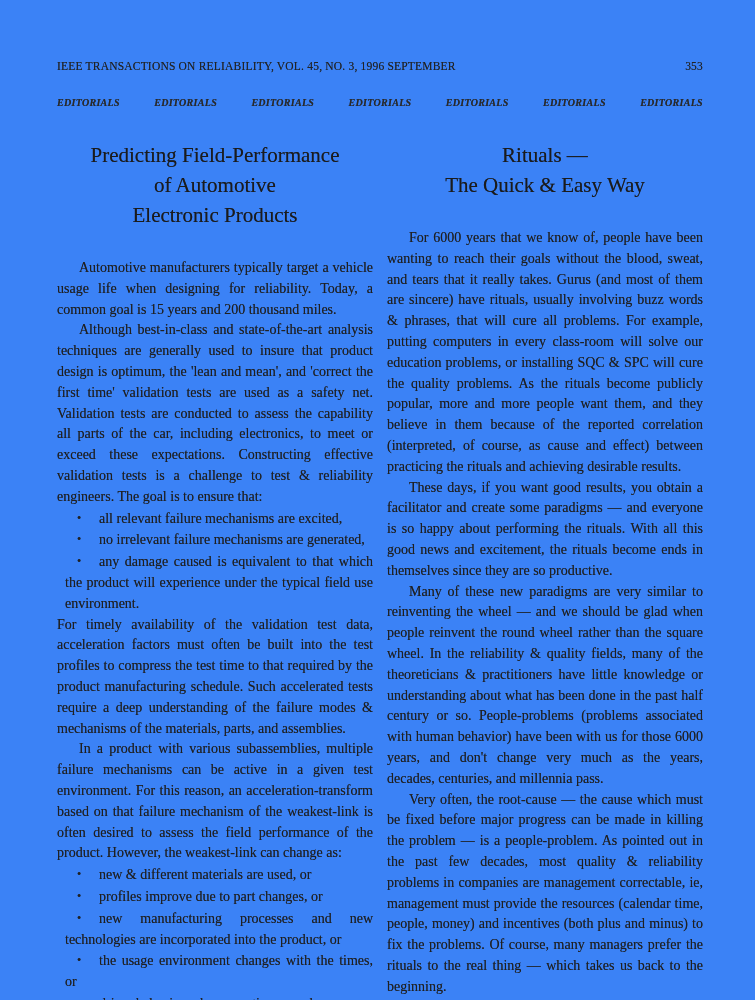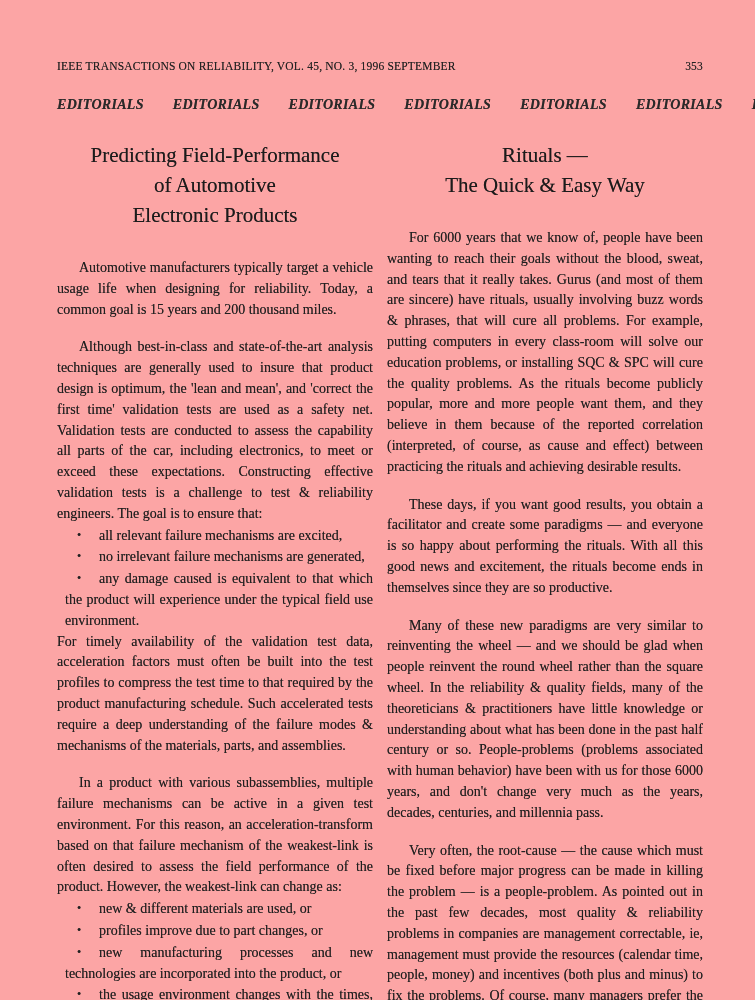--- a/index.html
+++ b/index.html
@@ -5,21 +5,21 @@
   html, body { margin: 0; padding: 0; }
   body {
     background: #e9e9e7;
     font-family: "Liberation Serif", serif;
   }
   .page {
     position: relative;
     width: 755px;
     height: 1000px;
     margin: 0 auto;
-    background: #fca5a5;
+    background: #3b82f6;
     color: #1f1f1f;
     overflow: hidden;
     text-shadow: 0 0 0.4px rgba(20,20,20,0.55);
   }
   .running-header {
     position: absolute;
     top: 60px;
     left: 57px;
     right: 52px;
     display: flex;
@@ -29,21 +29,21 @@
     letter-spacing: 0.2px;
     color: #232323;
   }
   .editorials-row {
     position: absolute;
     top: 97px;
     left: 57px;
     right: 52px;
     display: flex;
     justify-content: space-between;
-    font-size: 14px;
+    font-size: 10px;
     font-style: italic;
     font-weight: bold;
     letter-spacing: 0.3px;
     color: #2a2a2a;
     gap: 29px;
   }
   .columns {
     position: absolute;
     top: 140px;
     left: 57px;
@@ -59,21 +59,21 @@
     color: #1b1b1b;
     margin-bottom: 28px;
   }
   .article-body {
     font-size: 14px;
     line-height: 20.8px;
     text-align: justify;
     color: #202020;
   }
   .article-body p { margin: 0; }
-  p.para.indent { text-indent: 22px; margin-top: 17px; }
+  p.para.indent { text-indent: 22px; }
   p.para.bullet { text-indent: 12px; margin-left: 8px; }
   .bullet-marker {
     display: inline-block;
     width: 9px;
     margin-right: 13px;
     text-indent: 0;
     font-size: 12px;
     vertical-align: 1px;
   }
 </style>

